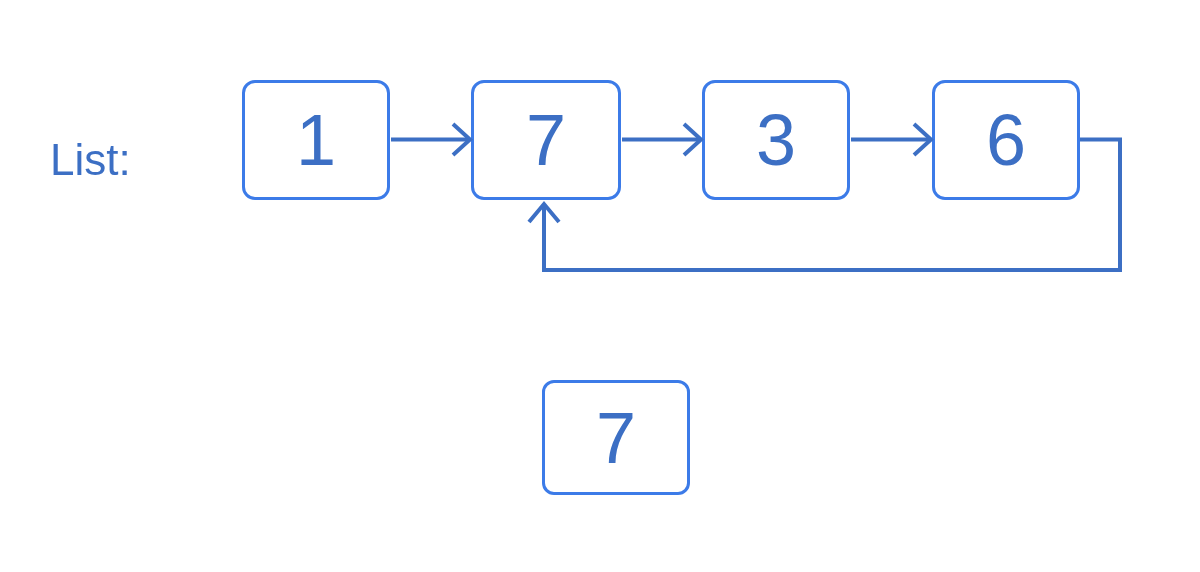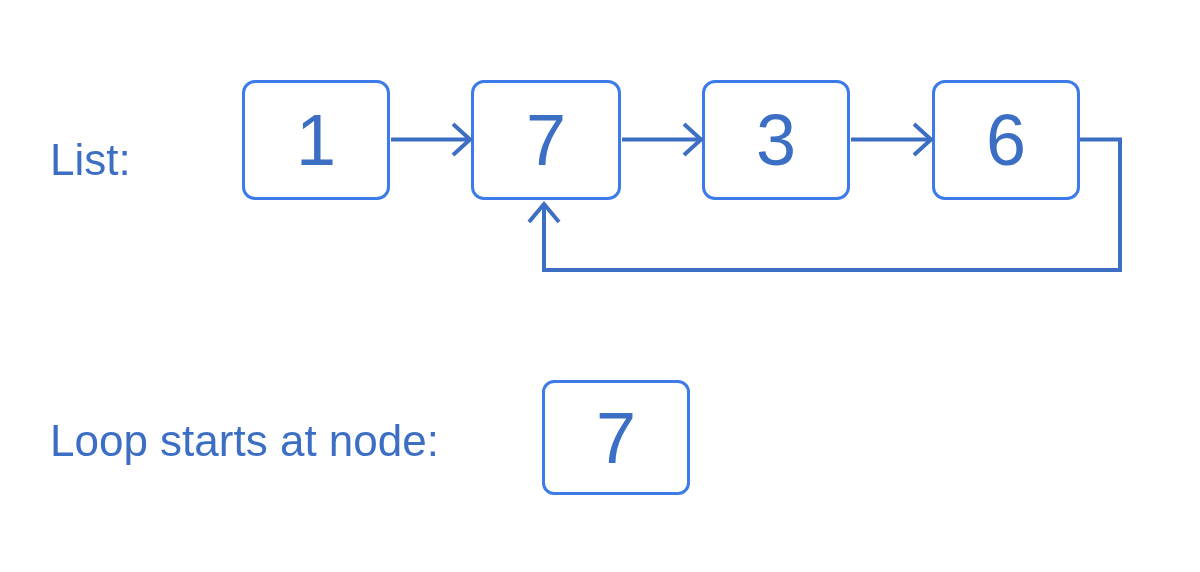--- a/index.html
+++ b/index.html
@@ -123,19 +123,18 @@
       <line x1="851" y1="139.5" x2="931" y2="139.5" stroke="#3C6FC4" stroke-width="4"></line>
       <polyline points="914,124 931,139.5 914,155" fill="none" stroke="#3C6FC4" stroke-width="4" stroke-linecap="butt" stroke-linejoin="miter"></polyline>
     </g>
 
     <g>
       <polyline points="1080,139.5 1120,139.5 1120,270 544,270 544,205" fill="none" stroke="#3C6FC4" stroke-width="4" stroke-linecap="butt" stroke-linejoin="miter"></polyline>
       <polyline points="529,222 544,204 559,222" fill="none" stroke="#3C6FC4" stroke-width="4" stroke-linecap="butt" stroke-linejoin="miter"></polyline>
     </g>
   </svg>
 
-  <div class="row-label" id="loop-label">Loop starts at node:</div>
 
   <div class="node-box" id="answer-box">
     <span class="node-value">7</span>
   </div>
 
 </div>
 
 </body></html>

